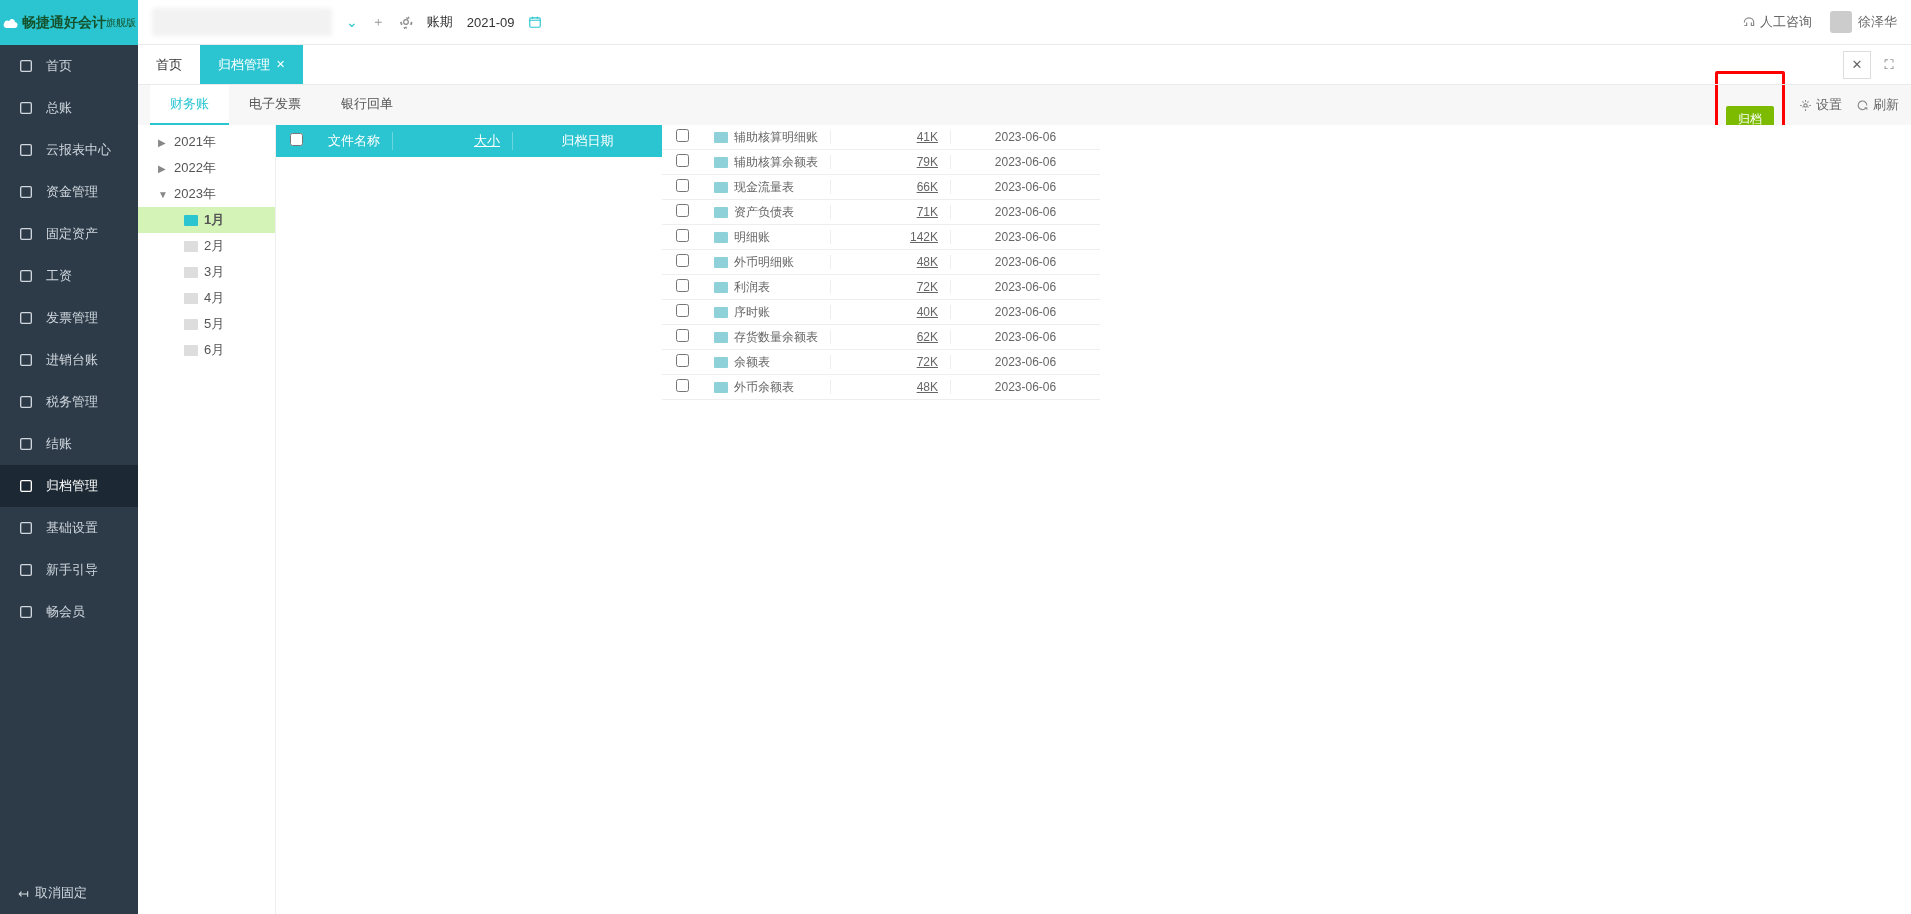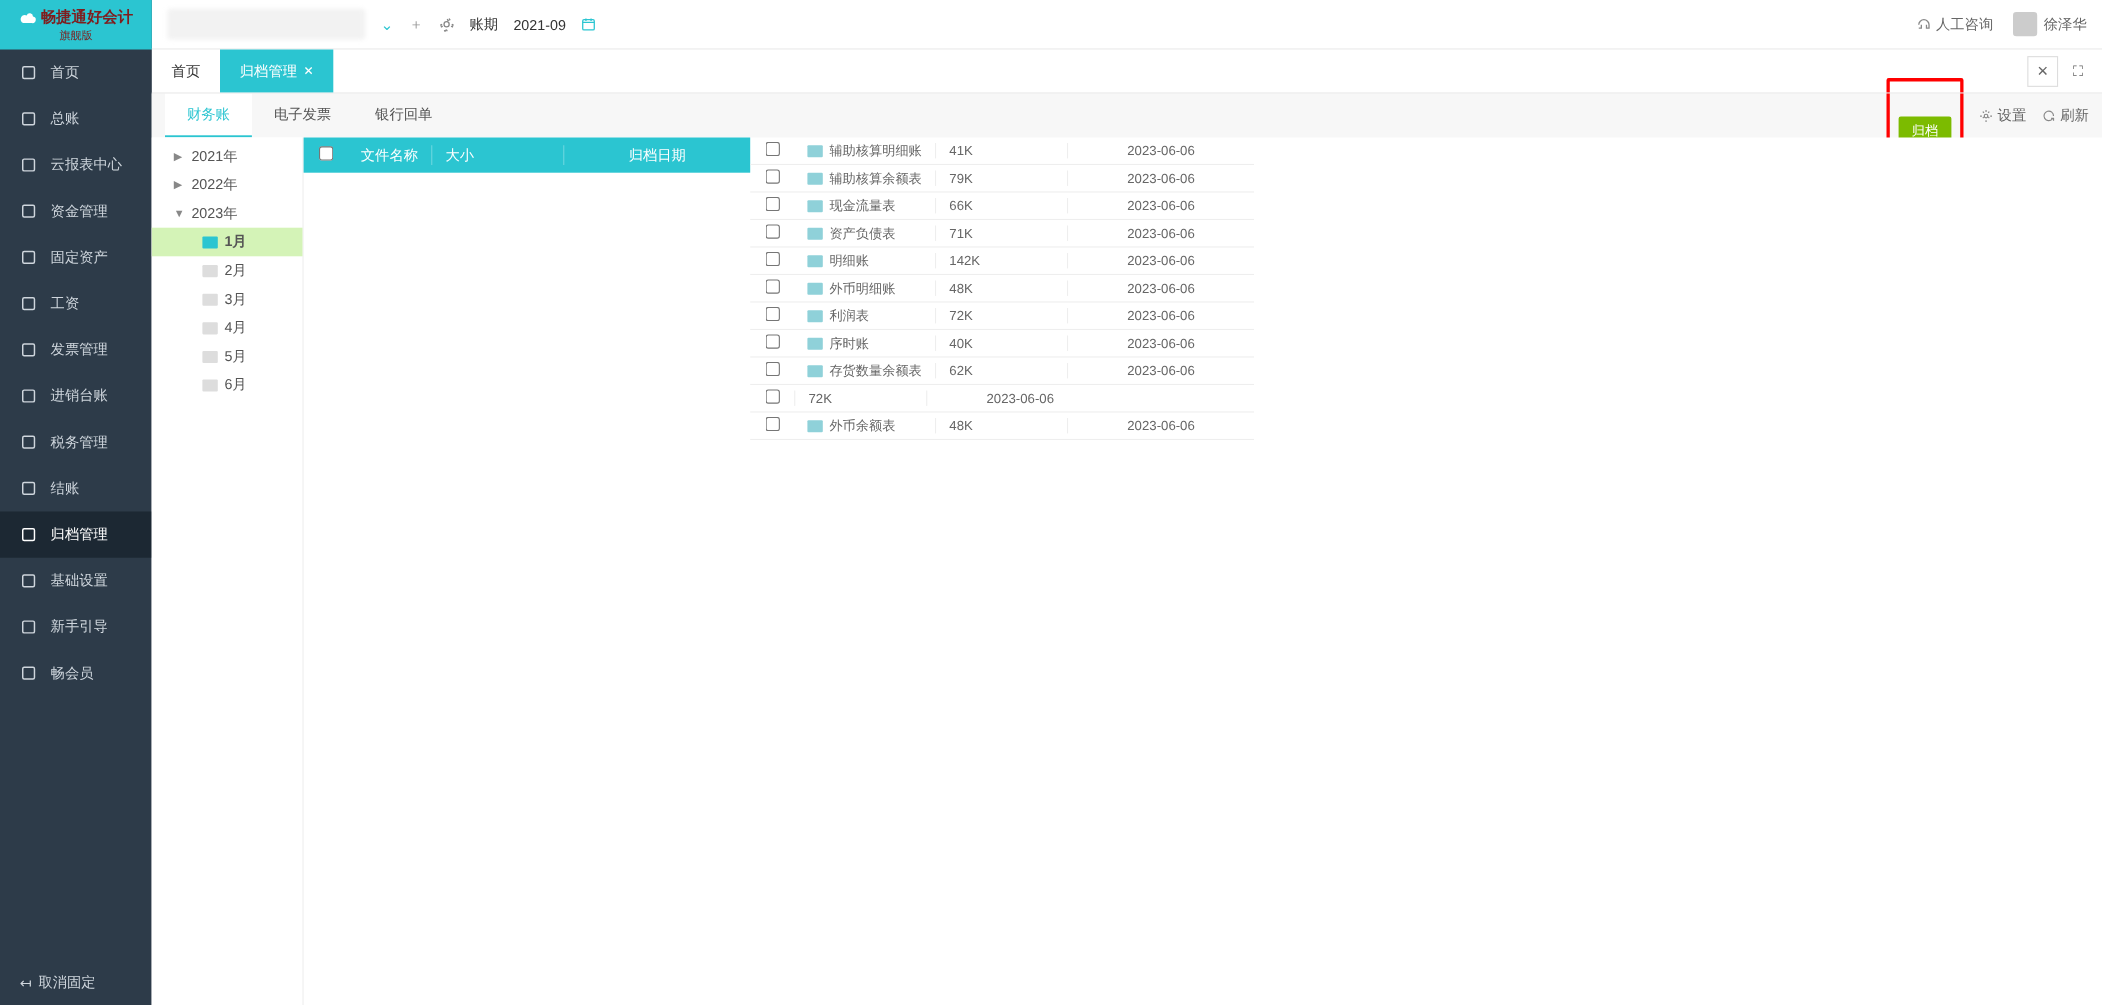--- a/index.html
+++ b/index.html
@@ -1,21 +1,21 @@
 <!DOCTYPE html>
 <html><head>
 <meta charset="utf-8">
 <style>
 * { box-sizing: border-box; margin: 0; padding: 0; }
 body { font-family: "Microsoft YaHei", Arial, sans-serif; font-size: 13px; color: #333; background: #fff; overflow: hidden; }
 .app { display: flex; height: 914px; width: 1911px; }
 
 
 .sidebar { width: 138px; background: #2d3b49; color: #cfd6dd; display: flex; flex-direction: column; }
-.logo-area { background: #2bc5d1; height: 45px; display: flex; flex-direction: column; align-items: center; justify-content: center; color: #7f1d1d; }
+.logo-area { background: #2bc5d1; height: 45px; display: flex; align-items: center; justify-content: center; color: #14532d; }
 .logo-main { font-size: 14px; font-weight: bold; display: flex; align-items: center; gap: 4px; }
 .logo-sub { font-size: 10px; }
 .nav { flex: 1; }
 .nav-item { display: flex; align-items: center; gap: 12px; padding: 12px 18px; cursor: pointer; color: #cfd6dd; }
 .nav-item.active { background: #1c2833; color: #fff; }
 .nav-item .icon { width: 16px; height: 16px; display: inline-flex; align-items: center; justify-content: center; }
 .sidebar-footer { padding: 12px 18px; display: flex; align-items: center; gap: 6px; cursor: pointer; color: #cfd6dd; }
 
 
 .main { flex: 1; display: flex; flex-direction: column; }
@@ -57,22 +57,22 @@
 .folder-ico { width: 14px; height: 11px; background: #aad; display:inline-block; border-radius:1px; position:relative;}
 .folder-ico.sel { background:#2bc5d1; }
 .folder-ico.dim { background:#ddd; }
 
 
 .table-wrap { flex: 1; display: flex; flex-direction: row; }
 .thead { background: #2bc5d1; color: #fff; display: flex; align-items: center; height: 32px; }
 .th, .td { padding: 0 12px; }
 .col-chk { width: 40px; text-align:center;}
 .col-name { flex: 1; }
-.col-size { width: 120px; text-align: left; border-left:1px solid rgba(255,255,255,.3);}
-.col-date { width: 170px; text-align: center; border-left:1px solid rgba(255,255,255,.3);}
+.col-size { width: 120px; text-align: right; border-left:1px solid rgba(255,255,255,.3);text-decoration:underline;}
+.col-date { width: 150px; text-align: center; border-left:1px solid rgba(255,255,255,.3);}
 .tbody .row { display: flex; align-items: center; height: 25px; border-bottom: 1px solid #eee; color:#666; font-size:12px;}
 .tbody .col-size, .tbody .col-date { border-left:1px solid #eee; }
 .file-ico { width:14px; height:11px; background:#8fd1d9; display:inline-block; margin-right:6px; border-radius:1px; vertical-align:middle;}
 input[type=checkbox]{ cursor:pointer; }
 
 svg { display:block; }
 </style>
 </head>
 <body>
 
@@ -390,20 +390,21 @@
                 <div class="td col-date">2023-06-06</div>
               </div>
               <div class="row">
                 <div class="td col-chk"><input type="checkbox" style=""></div>
                 <div class="td col-name"><span class="file-ico"></span><span>存货数量余额表</span></div>
                 <div class="td col-size">62K</div>
                 <div class="td col-date">2023-06-06</div>
               </div>
               <div class="row">
                 <div class="td col-chk"><input type="checkbox" style=""></div>
+                <div class="td col-name"><span class="file-ico"></span><span>余额表</span></div>
                 <div class="td col-size">72K</div>
                 <div class="td col-date">2023-06-06</div>
               </div>
               <div class="row">
                 <div class="td col-chk"><input type="checkbox" style=""></div>
                 <div class="td col-name"><span class="file-ico"></span><span>外币余额表</span></div>
                 <div class="td col-size">48K</div>
                 <div class="td col-date">2023-06-06</div>
               </div>
             </div>

